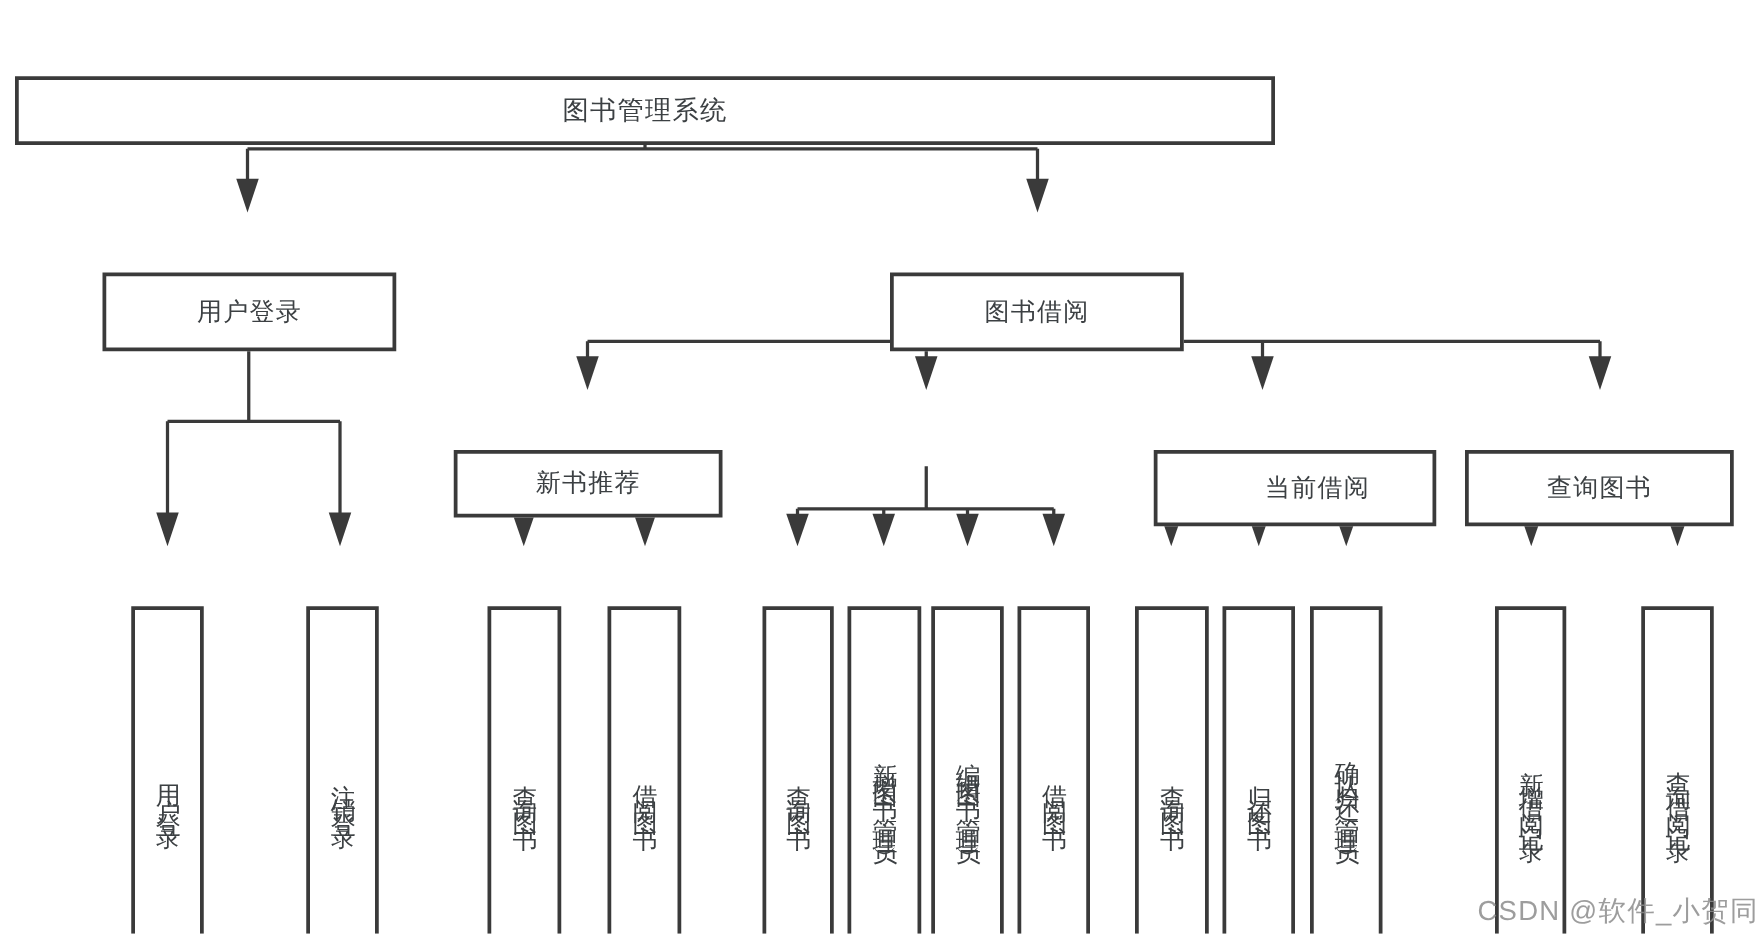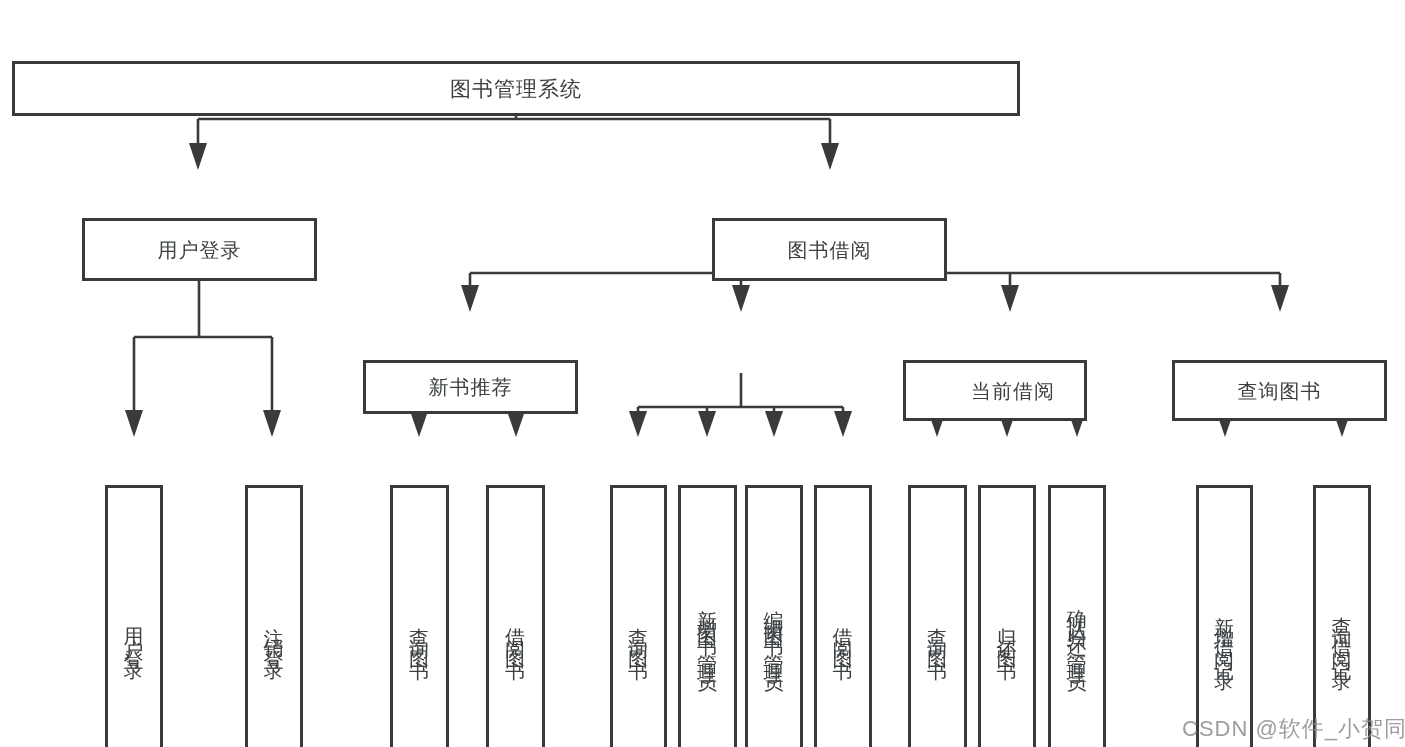--- a/index.html
+++ b/index.html
@@ -111,21 +111,21 @@
   <div class="node hnode" style="left:82px; top:170px; width:235px; height:63px;">
     <span>用户登录</span>
   </div>
   <div class="node hnode" style="left:712px; top:170px; width:235px; height:63px;">
     <span>图书借阅</span>
   </div>
 
   <div class="node hnode" style="left:363px; top:312px; width:215px; height:54px;">
     <span>新书推荐</span>
   </div>
-  <div class="node hnode" style="left:903px; top:312px; width:184px; height:61px;padding-left:36px;">
+  <div class="node hnode" style="left:923px; top:312px; width:226px; height:61px;padding-left:36px;">
     <span>当前借阅</span>
   </div>
   <div class="node hnode" style="left:1172px; top:312px; width:215px; height:61px;">
     <span>查询图书</span>
   </div>
 
   <div class="node vnode" style="left:105px; top:437px; width:58px; height:298px;">
     <span>用户登录</span>
   </div>
   <div class="node vnode" style="left:245px; top:437px; width:58px; height:298px;">

